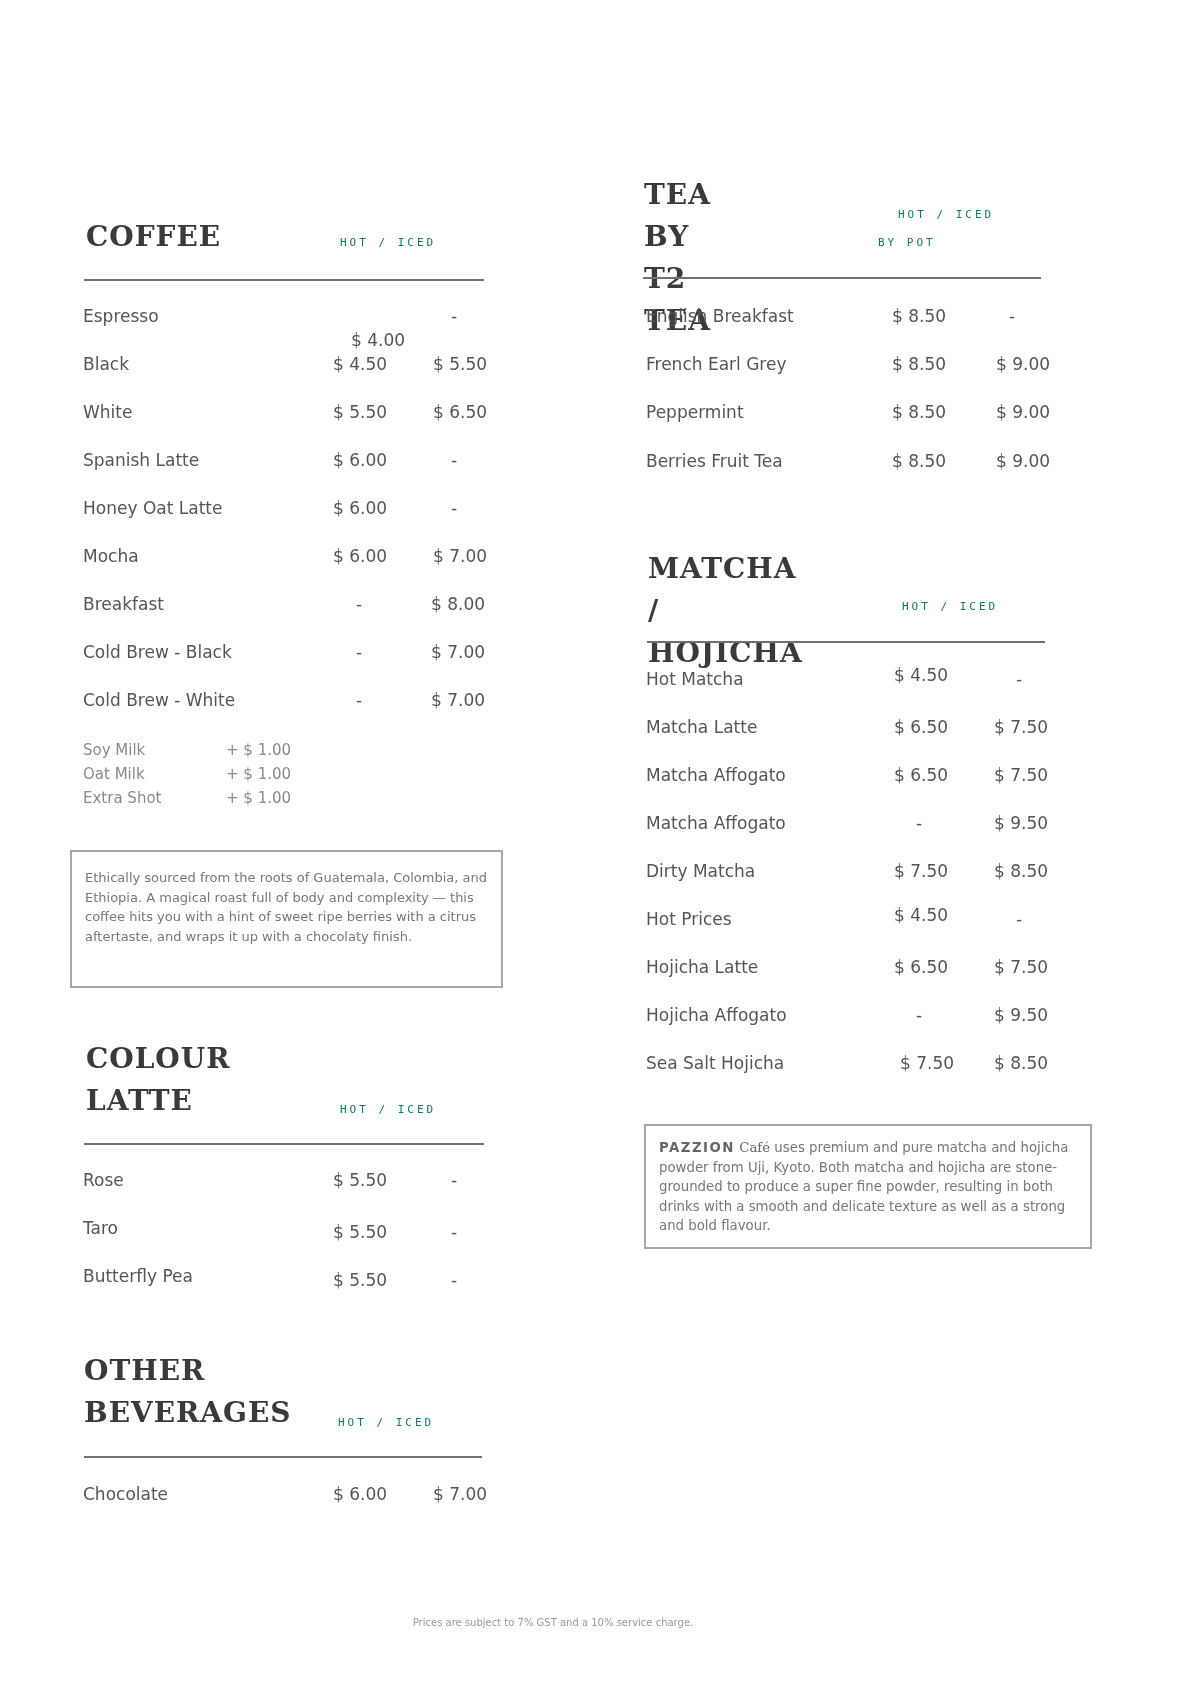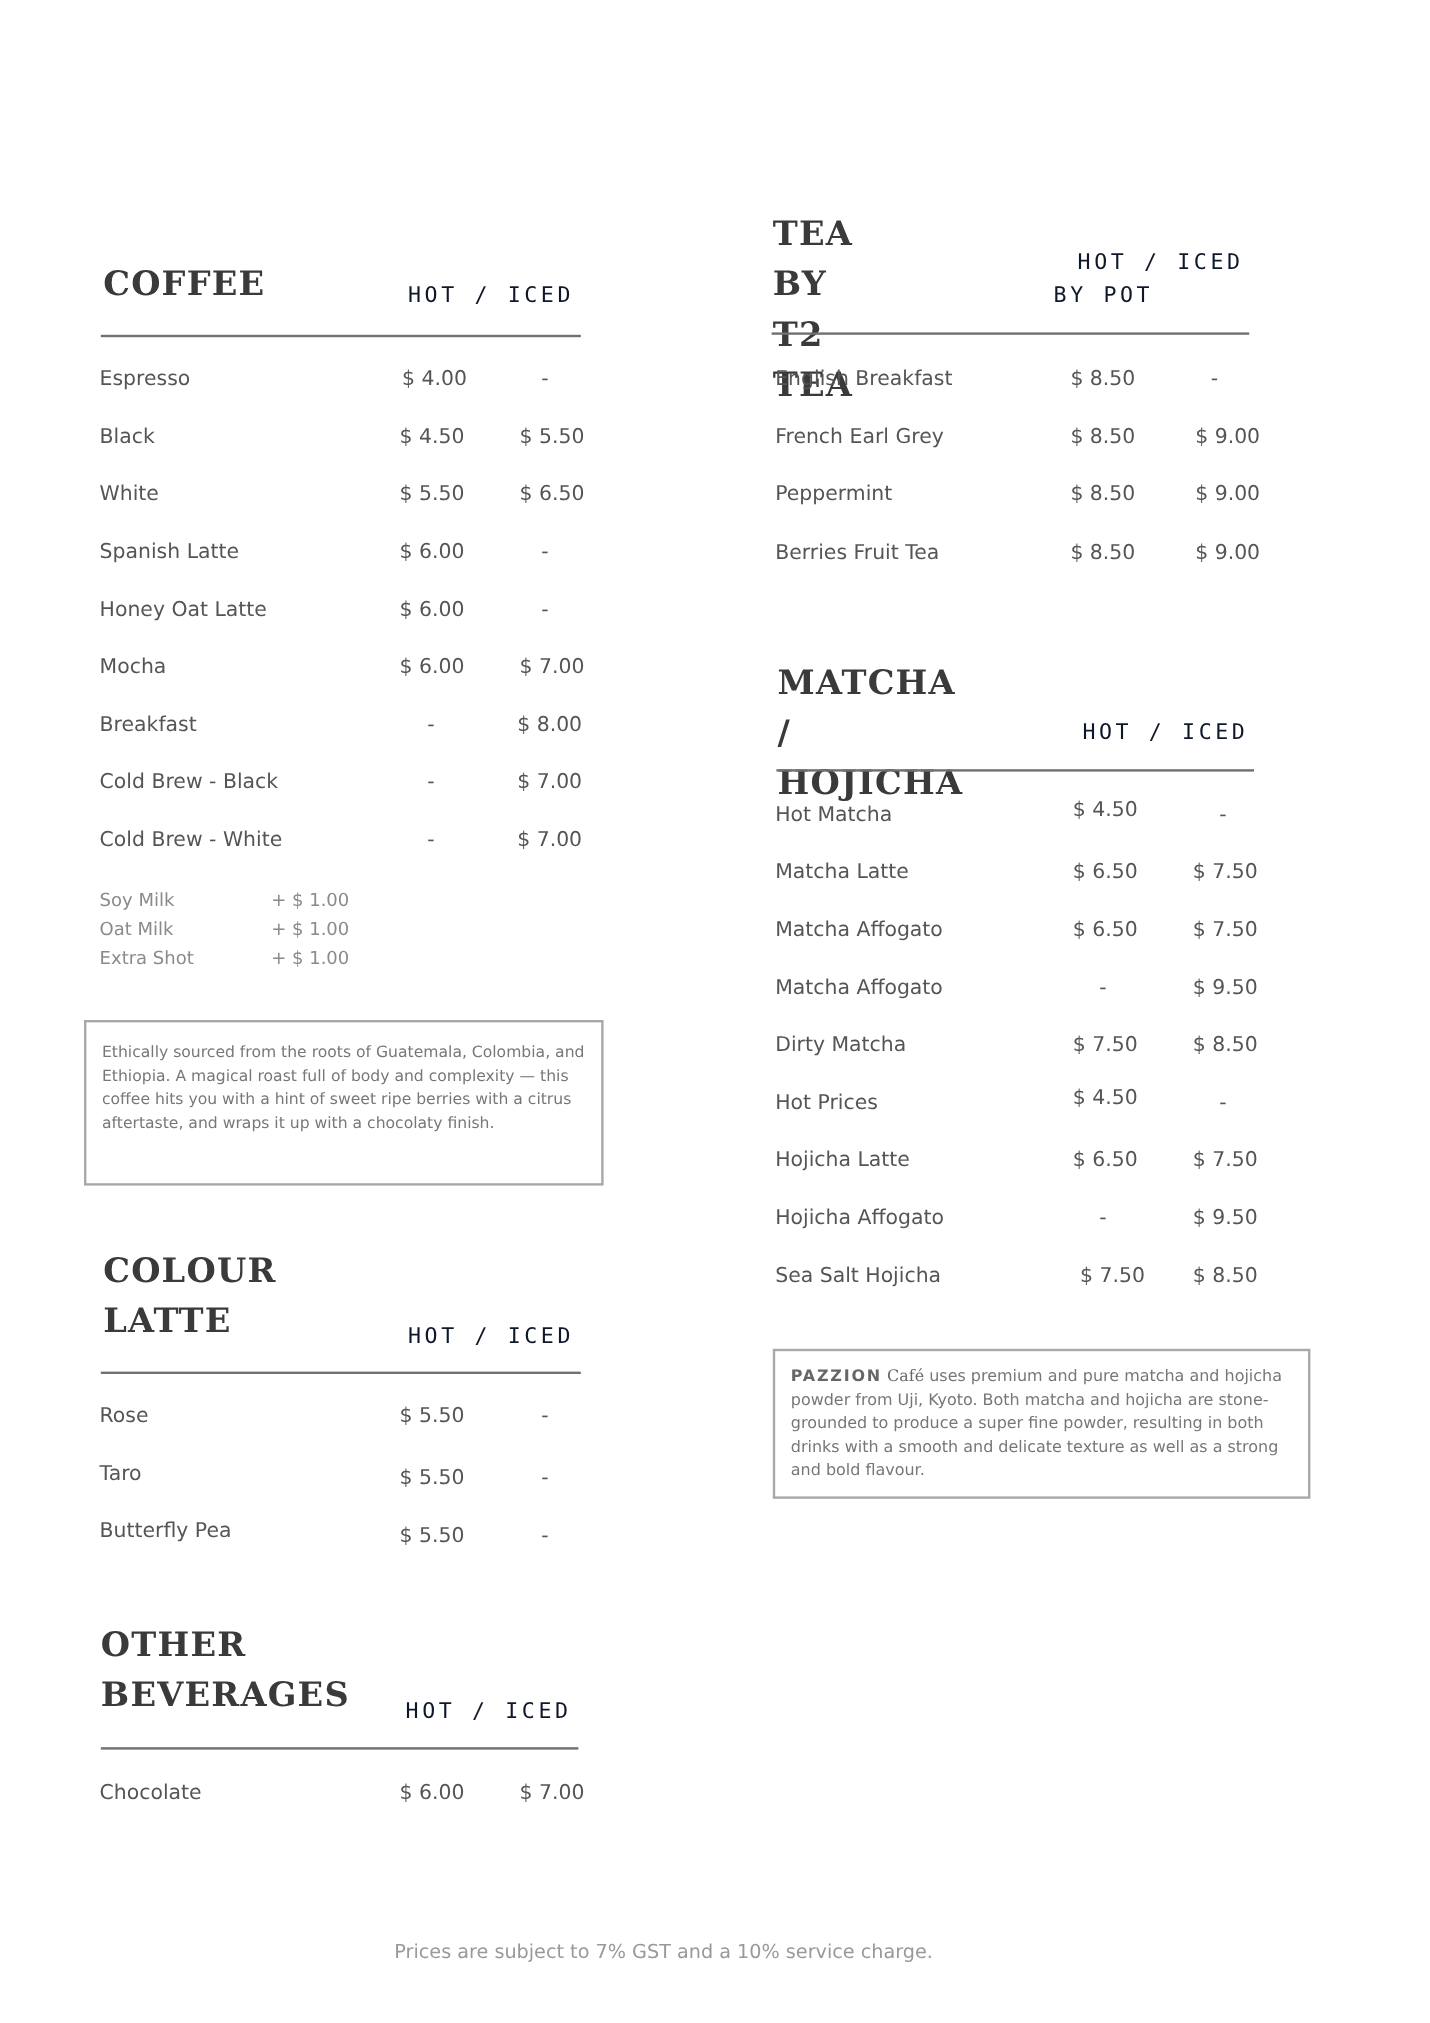--- a/index.html
+++ b/index.html
@@ -13,22 +13,22 @@
       font-weight: bold;
       font-size: 28px;
       line-height: 42px;
       color: #3a3a3a;
       letter-spacing: 1px;
       white-space: pre-line;
     }
     .col-head {
       position: absolute;
       font-family: "DejaVu Sans Mono", monospace;
-      font-size: 18px;
-      color: #0f172a;
+      font-size: 11px;
+      color: #0f766e;
       letter-spacing: 3px;
       white-space: nowrap;
     }
     .rule {
       position: absolute;
       height: 2px;
       background: #707070;
     }
     .row { position: absolute; height: 24px; font-size: 17px; color: #555; }
     .row .name { position: absolute; left: 0; top: 0; white-space: nowrap; }
@@ -47,35 +47,35 @@
       color: #777;
       padding: 16px 13px;
     }
     .brand { font-family: "DejaVu Sans", sans-serif; font-weight: bold; letter-spacing: 1.5px; color: #666; }
     .brand-cafe { font-family: "DejaVu Serif", serif; color: #666; }
 
     .footer {
       position: absolute;
       left: 0; width: 1106px; top: 1617px;
       text-align: center;
-      font-size: 16px;
+      font-size: 10px;
       color: #999;
     }
   </style>
 </head>
 <body>
 
 <div class="section">
   <div class="sec-title" style="left:86px; top:216px;">COFFEE</div>
   <div class="col-head" style="left:340px; top:236px;">HOT  /  ICED</div>
   <div class="rule" style="left:84px; top:279px; width:400px;"></div>
 
   <div class="row" style="left:83px; top:306px;">
     <span class="name">Espresso</span>
-    <span class="hot" style="left:252px;">$ 4.00</span>
+    <span class="hot" style="left:268px;margin-top:24px;">$ 4.00</span>
     <span class="iced" style="left:368px;">-</span>
   </div>
   <div class="row" style="left:83px; top:354px;">
     <span class="name">Black</span>
     <span class="hot" style="left:250px;">$ 4.50</span>
     <span class="iced" style="left:350px;">$ 5.50</span>
   </div>
   <div class="row" style="left:83px; top:402px;">
     <span class="name">White</span>
     <span class="hot" style="left:250px;">$ 5.50</span>

